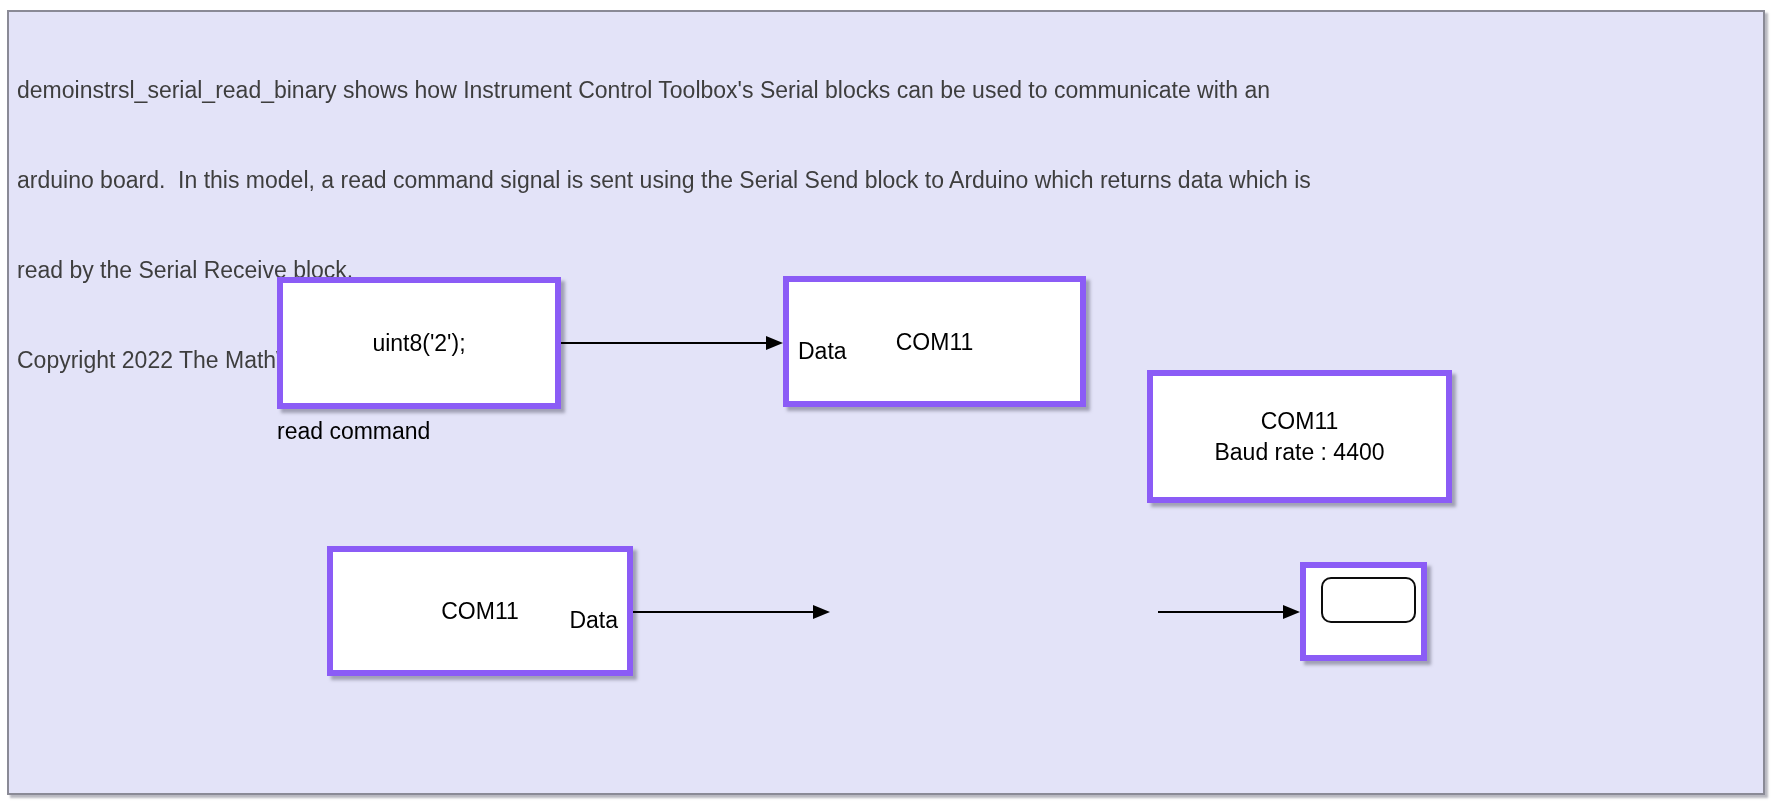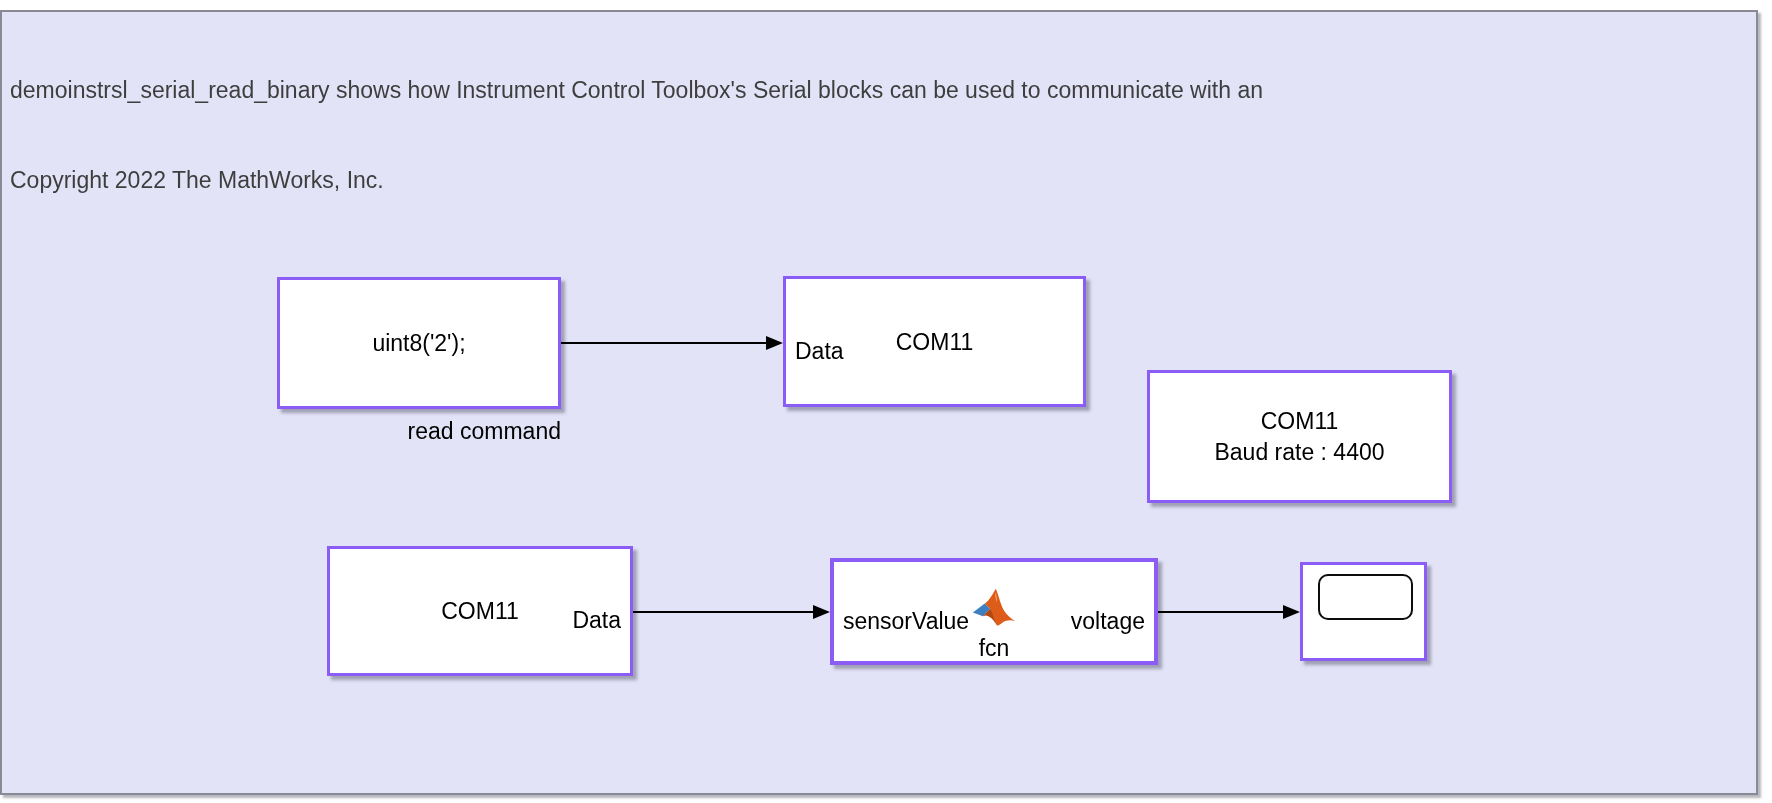--- a/index.html
+++ b/index.html
@@ -6,40 +6,40 @@
   .stage {
     position: relative;
     width: 1772px;
     height: 803px;
     background: #ffffff;
     font-family: "Liberation Sans", sans-serif;
     overflow: hidden;
   }
   .frame {
     position: absolute;
-    left: 0; top: 10px;
+    left: 7px; top: 10px;
     width: 1758px; height: 785px;
     box-sizing: border-box;
     background: #E3E3F8;
     border: 2px solid #8A8A96;
     box-shadow: 3px 3px 2px rgba(125,125,140,0.55);
   }
   .desc {
     position: absolute;
     left: 8px; top: 3px;
     color: #3E3E3E;
     font-size: 23px;
     line-height: 30px;
     white-space: pre;
   }
   .block {
     position: absolute;
     box-sizing: border-box;
     background: #ffffff;
-    border: 3px solid #8b5cf6;
+    border: 6px solid #8b5cf6;
     box-shadow: 4px 4px 3px rgba(95,95,115,0.5);
     font-size: 23px;
     color: #000000;
   }
   .block.fcn { border-width: 4px; }
   .center-text {
     position: absolute;
     left: 0; right: 0; top: 50%;
     transform: translateY(-50%);
     text-align: center;
@@ -55,21 +55,21 @@
     position: absolute;
     top: 50%;
     transform: translateY(-50%);
     white-space: nowrap;
     margin-top: 9px;
   }
   .port-label.left  { left: 9px; }
   .port-label.right { right: 9px; }
   .block-label {
     position: absolute;
-    text-align: right;
+    text-align: left;
     font-size: 23px;
     color: #000000;
   }
   .wire {
     position: absolute;
     height: 14px;
     display: flex;
     align-items: center;
   }
   .wire-line { flex: 1; height: 2px; background: #000000; }
@@ -98,20 +98,22 @@
   }
 </style>
 </head>
 <body>
 
 <div class="stage">
 
   <div class="frame">
     <div class="desc">
       <div>demoinstrsl_serial_read_binary shows how Instrument Control Toolbox's Serial blocks can be used to communicate with an</div>
+      <div>arduino board.  In this model, a read command signal is sent using the Serial Send block to Arduino which returns data which is</div>
+      <div>read by the Serial Receive block.</div>
       <div>Copyright 2022 The MathWorks, Inc.</div>
     </div>
   </div>
 
   <div class="block" style="left:277px; top:277px; width:284px; height:132px;">
     <div class="center-text">uint8('2');</div>
   </div>
   <div class="block-label" style="left:277px; top:418px; width:284px;">read command</div>
 
   <div class="wire" style="left:561px; top:336px; width:222px;">
@@ -134,35 +136,20 @@
   <div class="block" style="left:327px; top:546px; width:306px; height:130px;">
     <div class="center-text">COM11</div>
     <span class="port-label right">Data</span>
   </div>
 
   <div class="wire" style="left:633px; top:605px; width:197px;">
     <div class="wire-line"></div>
     <div class="arrowhead"></div>
   </div>
 
-  <div class="block fcn" style="left:830px; top:558px; width:328px; height:107px;">
-    <span class="port-label left">sensorValue</span>
-    <span class="port-label right">voltage</span>
-    <div class="fcn-center">
-      <span>
-        <svg width="46" height="44" viewBox="0 0 50 46">
-          <path d="M2 28 L15 18 L21 24 L13 32 Z" fill="#3E7FBF"></path>
-          <path d="M13 32 L21 24 L15 18 C20 15 24 7 27 2 C30 9 32 19 36 26 C39 31 44 35 48 37 C43 36 38 36 34 39 C31 41 29 44 27 40 C24 34 20 31 16 31 Z" fill="#DD5C1A"></path>
-          <path d="M13 32 L21 24 C23 28 25 34 27 40 C24 35 20 32 16 31 Z" fill="#B34712"></path>
-          <path d="M26.5 6 C28 10 28.5 14 28 17 C26.8 13.5 26 9.5 26.5 6 Z" fill="#F4A26B"></path>
-        </svg>
-      </span>
-      <div class="fcn-name">fcn</div>
-    </div>
-  </div>
 
   <div class="wire" style="left:1158px; top:605px; width:142px;">
     <div class="wire-line"></div>
     <div class="arrowhead"></div>
   </div>
 
   <div class="block" style="left:1300px; top:562px; width:127px; height:99px;">
     <div class="scope-screen"></div>
   </div>
 

